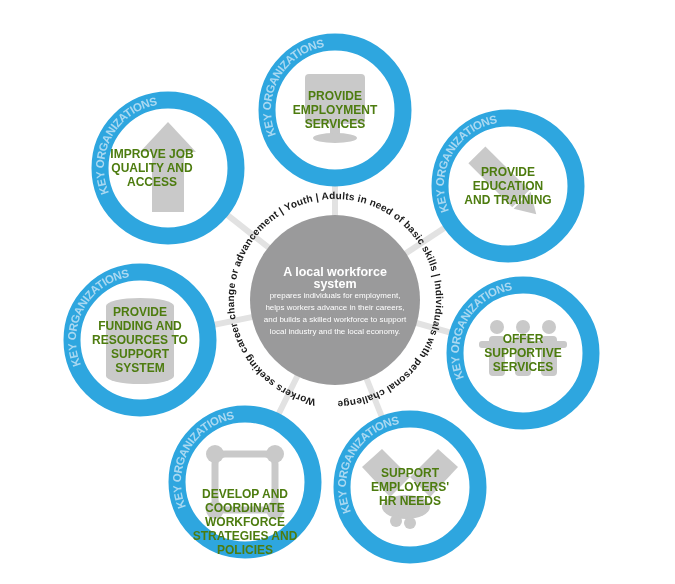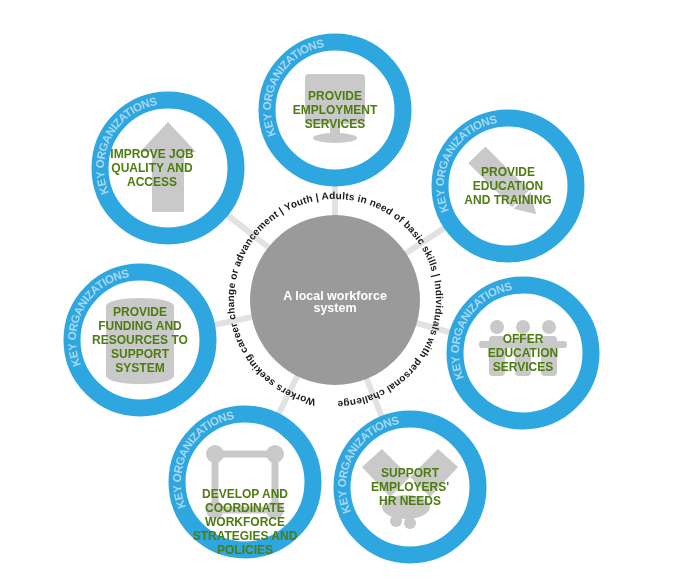--- a/index.html
+++ b/index.html
@@ -150,21 +150,21 @@
 </svg>
 
 <div id="labels-layer">
     <div class="node-label" style="left: 335px; top: 110px;">PROVIDE
 EMPLOYMENT
 SERVICES</div>
     <div class="node-label" style="left: 508px; top: 186px;">PROVIDE
 EDUCATION
 AND TRAINING</div>
     <div class="node-label" style="left: 523px; top: 353px;">OFFER
-EDUCATION
+SUPPORTIVE
 SERVICES</div>
     <div class="node-label" style="left: 410px; top: 487px;">SUPPORT
 EMPLOYERS'
 HR NEEDS</div>
     <div class="node-label" style="left: 245px; top: 482px; margin-top: 40px;">DEVELOP AND
 COORDINATE
 WORKFORCE
 STRATEGIES AND
 POLICIES</div>
     <div class="node-label" style="left: 140px; top: 340px;">PROVIDE
@@ -172,13 +172,14 @@
 RESOURCES TO
 SUPPORT
 SYSTEM</div>
     <div class="node-label" style="left: 152px; top: 168px;">IMPROVE JOB
 QUALITY AND
 ACCESS</div>
   </div>
 
 <div class="center-text">
   <div class="lead">A local workforce system</div>
+  <div>prepares individuals for employment, helps workers advance in their careers, and builds a skilled workforce to support local industry and the local economy.</div>
 </div>
 
 </body></html>

